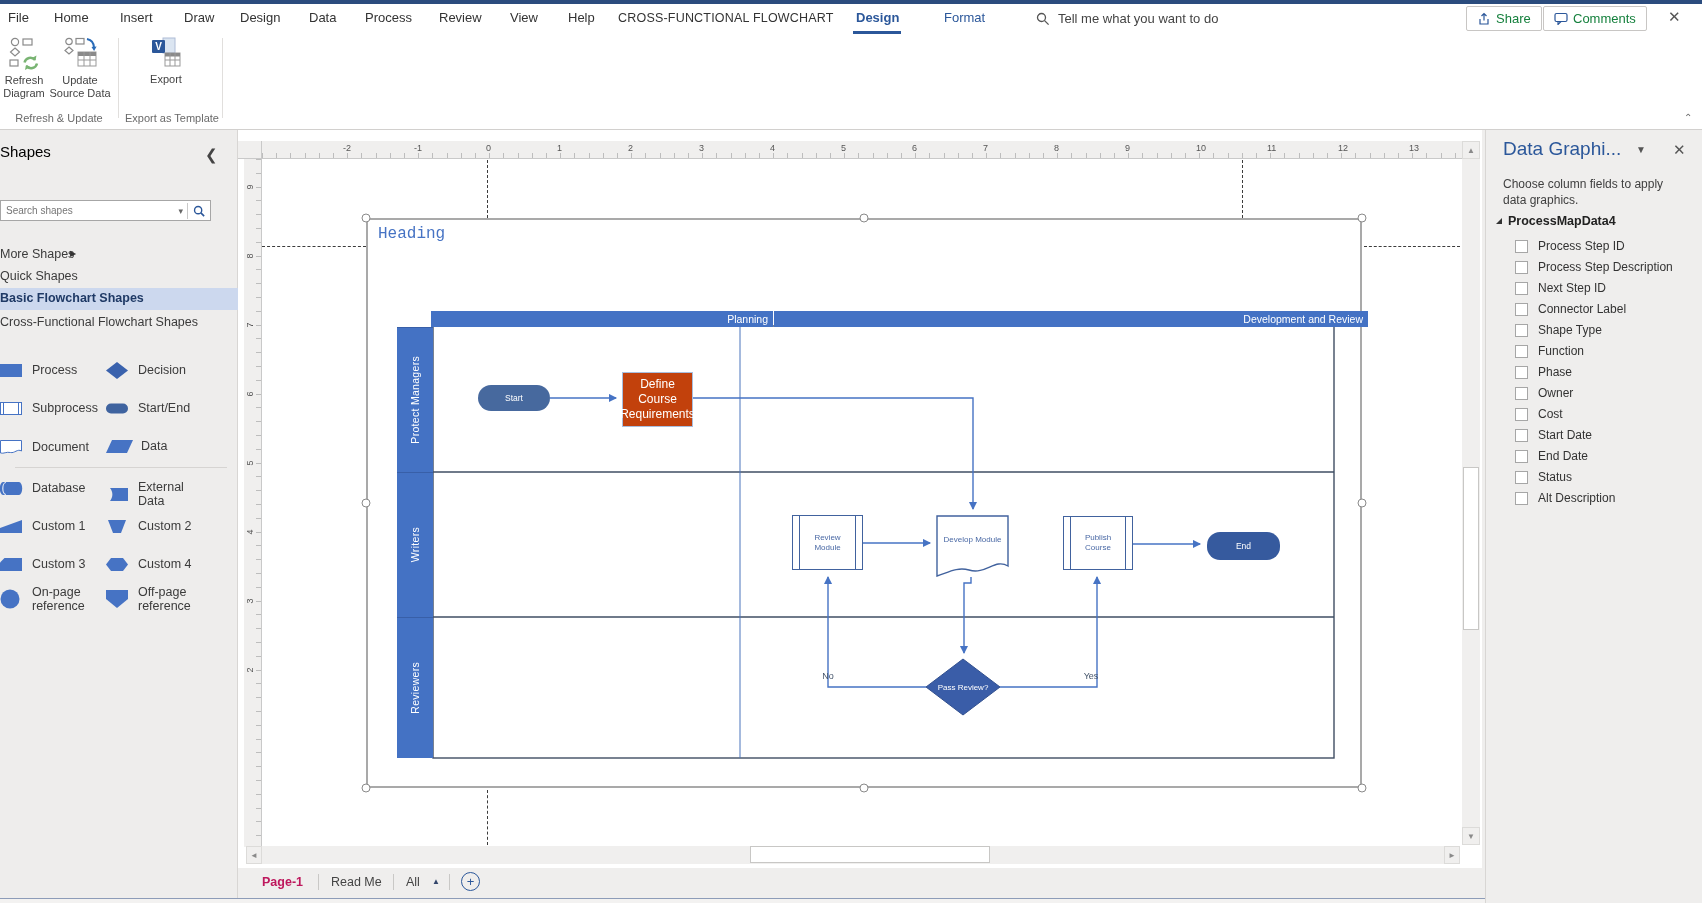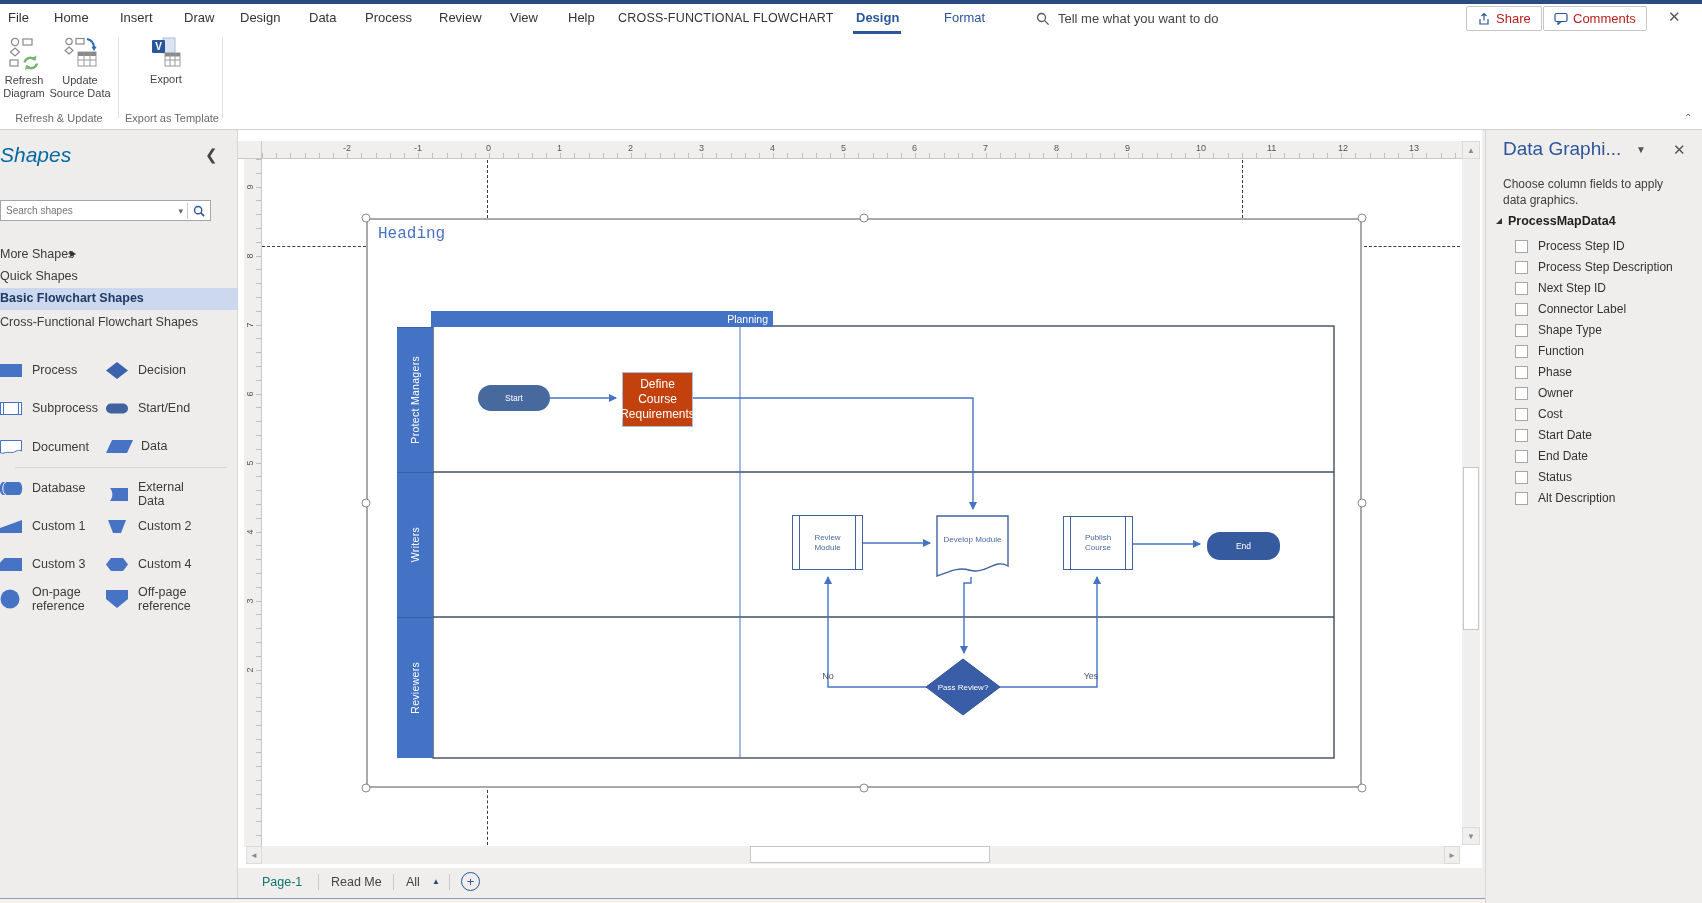--- a/index.html
+++ b/index.html
@@ -12,34 +12,34 @@
   
   .topstrip { left:0; top:0; width:1702px; height:4px; background:#2b4c7e; }
   .menubar  { left:0; top:4px; width:1702px; height:30px; background:#fff; }
   .menuitem { top:6px; font-size:13px; color:#333; cursor:default; }
   .ctxgroup { top:7px; font-size:12.5px; color:#333; letter-spacing:.2px; }
   .ctxtab   { top:6px; font-size:13px; color:#2b579a; }
   .ctxtab.active { font-weight:bold; }
   .ctxunderline { height:3px; background:#2b579a; }
   .tellme  { top:7px; font-size:13px; color:#444; }
   .chromebtn { top:2px; height:25px; border:1px solid #c8c6c4; background:#fff; border-radius:2px;
-               display:flex; align-items:center; gap:5px; padding:0 10px; font-size:13px; color:#b91c1c; }
+               display:flex; align-items:center; gap:5px; padding:0 10px; font-size:13px; color:#15803d; }
   .winx { top:4px; font-size:15px; color:#555; }
 
   
   .ribbon { left:0; top:34px; width:1702px; height:96px; background:#fff; border-bottom:1px solid #d2d0ce; }
   .ribbtn { display:flex; flex-direction:column; align-items:center; font-size:11px; color:#444; text-align:center; line-height:1.2; }
   .ribbtn .lbl { margin-top:4px; }
   .ribdiv { width:1px; background:#e1dfdd; top:4px; height:80px; }
   .grplabel { top:78px; font-size:11px; color:#6a6a6a; text-align:center; }
   .ribchevron { color:#666; font-size:10px; }
 
   
   .shapespanel { left:0; top:130px; width:238px; height:768px; background:#eeedec; border-right:1px solid #d8d6d4; }
-  .shapestitle { font-size:21px; color:#0369a1;font-style:italic; }
+  .shapestitle { font-size:15px; color:#000000; }
   .collapse { font-size:15px; color:#444; }
   .searchbox { left:0; top:70px; width:211px; height:21px; background:#fff; border:1px solid #a6a6a6; display:flex; align-items:center; }
   .searchbox input { flex:1; border:0; outline:0; font-size:10px; padding:0 5px; color:#333; font-family:"Liberation Sans",sans-serif; background:transparent; }
   .slink { font-size:12.5px; color:#3b3b3b; }
   .selband { left:0; width:238px; height:22px; background:#ccd8ee; }
   .gi { display:flex; align-items:center; gap:8px; width:106px; }
   .gil { font-size:12.5px; color:#3b3b3b; line-height:1.15; }
   .galsep { left:15px; width:212px; height:1px; background:#d6d4d2; }
 
   
@@ -405,20 +405,21 @@
       <path d="M762,557 H859 V447" marker-end="url(#ar)"></path>
       <path d="M895,414 H962" marker-end="url(#ar)"></path>
     </g>
 
     <path d="M699,386 h71 v50 c-13,-8 -22,9 -39,4 c-12,-3.5 -22,3 -32,6 z" fill="#fff" stroke="#41629e" stroke-width="1.4"></path>
 
     <polygon points="725,529 762,557 725,585 688,557" fill="#3a5da8" stroke="#32508f" stroke-width="1"></polygon>
   </svg>
 
   <div class="r band phasecell" style="left:159px; top:181px; width:342px; height:16px">Planning</div>
+  <div class="r band phasecell" style="left:502px; top:181px; width:594px; height:16px">Development and Review</div>
 
   <div class="r lanehdr" style="left:159px; top:197px; width:36px; height:145px">
     <span class="lanelbl">Protect Managers</span>
   </div>
   <div class="r lanehdr" style="left:159px; top:342px; width:36px; height:145px">
     <span class="lanelbl">Writers</span>
   </div>
   <div class="r lanehdr" style="left:159px; top:487px; width:36px; height:141px">
     <span class="lanelbl">Reviewers</span>
   </div>
@@ -456,21 +457,21 @@
   <div class="r sbthumb" style="left:1225px; top:337px; width:16px; height:163px"></div>
   <div class="r sbarrow" style="left:1224px; top:697px; width:18px; height:18px">▼</div>
 
   <div class="r sbarrow" style="left:8px; top:716px; width:16px; height:18px">◄</div>
   <div class="r sb" style="left:24px; top:716px; width:1182px; height:18px; border:0"></div>
   <div class="r sbthumb" style="left:512px; top:716px; width:240px; height:17px"></div>
   <div class="r sbarrow" style="left:1206px; top:716px; width:16px; height:18px">►</div>
 </div>
 
 <div class="r tabbar">
-  <span class="r pagetab" style="left:24px; top:7px; color:#0f766e; font-weight:normal">Page-1</span>
+  <span class="r pagetab" style="left:24px; top:7px; color:#be185d; font-weight:bold">Page-1</span>
   <div class="r tabsep" style="left:80px"></div>
   <span class="r pagetab" style="left:93px; top:7px; color:#444">Read Me</span>
   <div class="r tabsep" style="left:155px"></div>
   <span class="r pagetab" style="left:168px; top:7px; color:#444">All</span>
   <span class="r" style="left:194px; top:9px; font-size:8px; color:#33466b">▲</span>
   <div class="r tabsep" style="left:211px"></div>
   <div class="r addpage" style="left:223px; top:4px">+</div>
 </div>
 <div class="r statusbar"></div>
 

